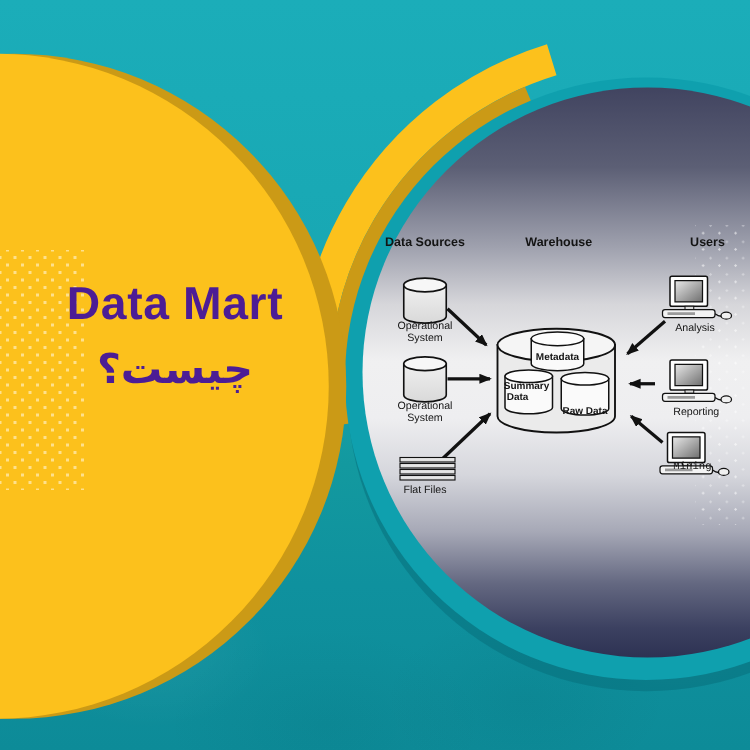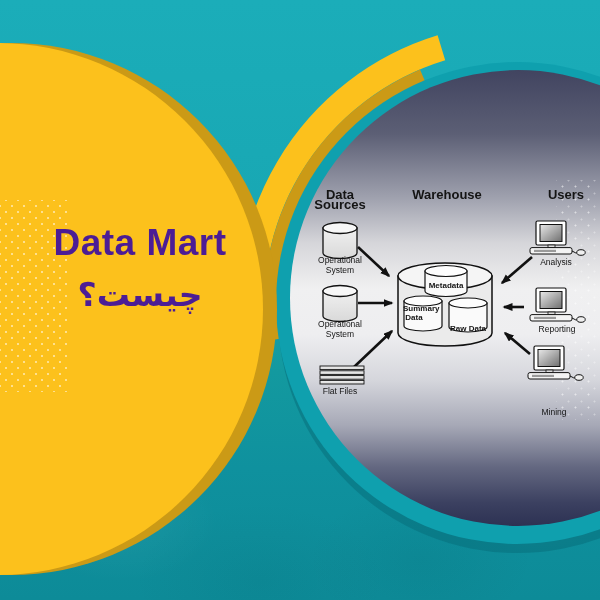--- a/index.html
+++ b/index.html
@@ -61,21 +61,21 @@
   
   .title-panel{position:absolute;left:20px;top:222px;width:240px;z-index:5;text-align:center;color:#4c1d95;}
   .page-title{font-size:37px;font-weight:bold;line-height:42px;letter-spacing:0.5px;}
   .page-subtitle{
     font-family:"DejaVu Sans","Liberation Sans",sans-serif;
     direction:rtl;font-size:33px;font-weight:bold;line-height:46px;margin-top:8px;text-align:center;
   }
   
   .diagram-layer{position:absolute;inset:0;z-index:7;}
   .dlabel{position:absolute;text-align:center;color:#141414;}
-  .dheader{font-size:13px;font-weight:bold;line-height:10px;}
+  .dheader{font-size:10px;font-weight:bold;line-height:10px;}
   .dsmall{font-size:8.5px;line-height:10px;}
   .dcomp{font-size:8px;font-weight:bold;line-height:9px;}
 </style>
 </head>
 <body>
 
 <div class="bg"></div>
 <div class="bg-texture"></div>
 
 <svg class="arcs" width="600" height="600" viewBox="0 0 600 600">
@@ -196,14 +196,14 @@
   <div class="dlabel dsmall" style="left:315px;top:255px;width:50px;">Operational System</div>
   <div class="dlabel dsmall" style="left:315px;top:319px;width:50px;">Operational System</div>
   <div class="dlabel dsmall" style="left:315px;top:386px;width:50px;">Flat Files</div>
 
   <div class="dlabel dcomp" style="left:406px;top:281px;width:80px;">Metadata</div>
   <div class="dlabel dcomp" style="left:403px;top:304px;width:22px;">Summary Data</div>
   <div class="dlabel dcomp" style="left:428px;top:312px;width:80px;margin-top:12px;">Raw Data</div>
 
   <div class="dlabel dsmall" style="left:516px;top:257px;width:80px;">Analysis</div>
   <div class="dlabel dsmall" style="left:517px;top:324px;width:80px;">Reporting</div>
-  <div class="dlabel dsmall" style="left:514px;top:407px;width:80px;">Mining</div>
+  <div class="dlabel dsmall" style="left:514px;top:368px;width:80px;font-family:Liberation Mono, monospace;">Mining</div>
 </div>
 
 </body></html>

